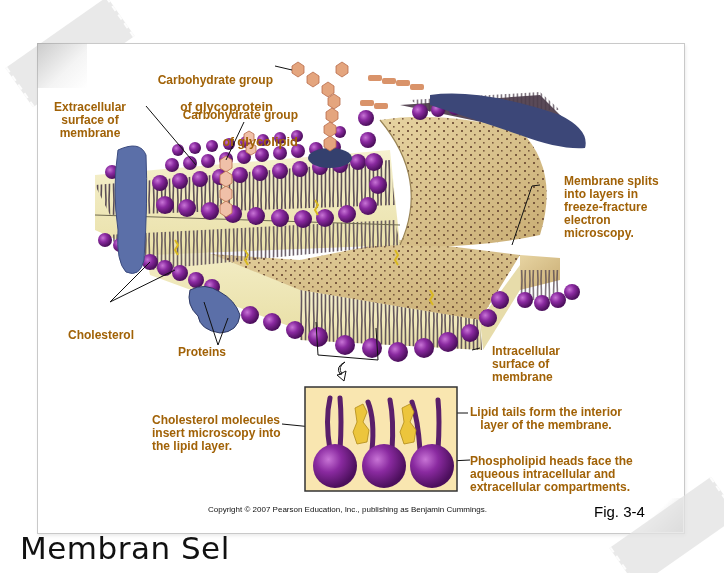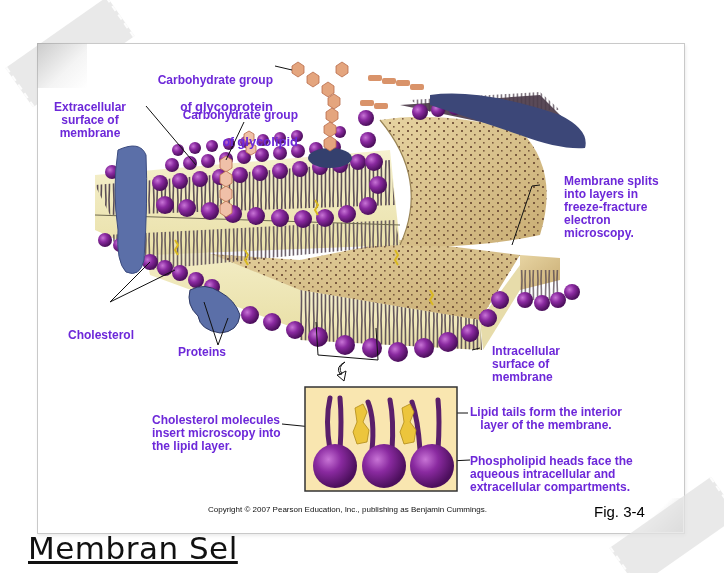--- a/index.html
+++ b/index.html
@@ -26,34 +26,34 @@
     background:linear-gradient(135deg, rgba(160,160,160,0.55) 0%, rgba(200,200,200,0.2) 60%, rgba(255,255,255,0) 100%);
     pointer-events:none;
   }
   .frame-shade-br {
     position:absolute; left:640px; top:498px; width:43px; height:34px;
     background:linear-gradient(135deg, rgba(255,255,255,0) 40%, rgba(170,170,170,0.6) 100%);
     pointer-events:none;
   }
   svg.art { position:absolute; left:0; top:0; }
   .lbl {
-    position:absolute; font-weight:bold; color:#6d28d9; font-size:12px; line-height:13px;
+    position:absolute; font-weight:bold; color:#a16207; font-size:12px; line-height:13px;
     white-space:pre-line;
   }
   .lbl.right { text-align:center; }
   .lbl .big { font-size:13px; }
   .copyright {
     position:absolute; left:208px; top:505px; font-size:8px; color:#111;
   }
   .fig {
     position:absolute; left:594px; top:503px; font-size:15px; color:#000000;
   }
   .slide-title {
-    position:absolute; left:28px; top:530px; font-size:31px; color:#111;
-    font-family:"DejaVu Sans", sans-serif; letter-spacing:0.5px;text-decoration:underline;
+    position:absolute; left:20px; top:530px; font-size:31px; color:#111;
+    font-family:"DejaVu Sans", sans-serif; letter-spacing:0.5px;
   }
 </style>
 </head>
 <body>
 
 <div class="tape tl"></div>
 
 <div class="frame"></div>
 <div class="frame-shade-tl"></div>
 <div class="frame-shade-br"></div>

